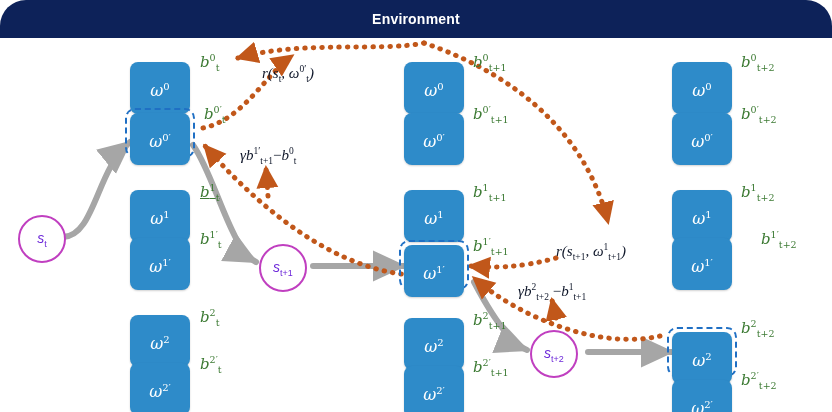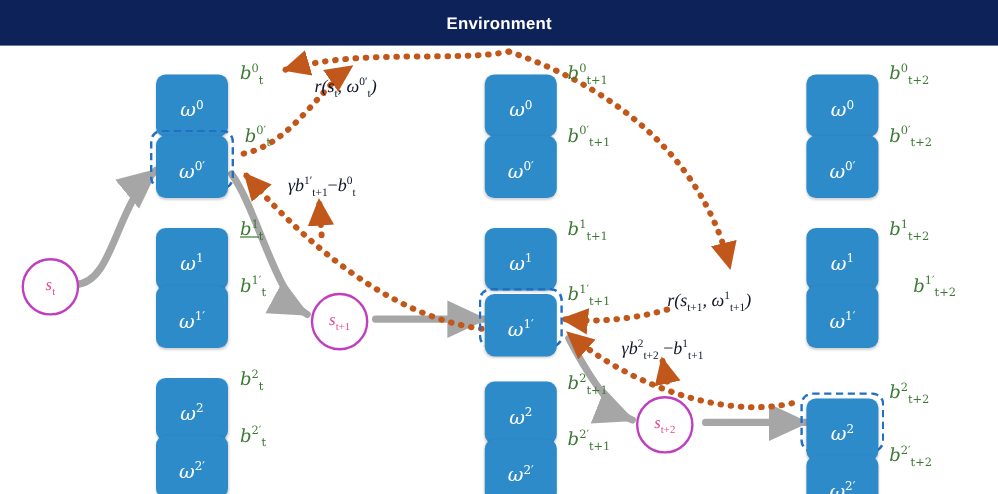--- a/index.html
+++ b/index.html
@@ -5,20 +5,21 @@
   html, body {
     margin: 0; padding: 0;
     background: #ffffff;
   }
   #stage {
     position: relative;
     width: 832px; height: 412px;
     background: #ffffff;
     overflow: hidden;
     font-family: "Liberation Serif", serif;
+    border-radius: 26px;
   }
   
   #env-bar {
     position: absolute;
     left: 0; top: 0;
     width: 832px; height: 38px;
     background: #0d2259;
   }
   #env-bar-label {
     position: absolute;
@@ -74,24 +75,24 @@
   
   .scircle {
     position: absolute;
     width: 44px; height: 44px;
     border: 2px solid #c03fc0;
     border-radius: 50%;
     background: #ffffff;
     display: flex; align-items: center; justify-content: center;
   }
   .scircle .slab {
-    color: #ec4899;
+    color: #6d28d9;
     font-size: 14px;
     font-style: italic;
-    font-family: Liberation Serif, serif;
+    font-family: Liberation Sans, sans-serif;
     white-space: nowrap;
   }
   .scircle .slab sub { font-size: 9px; font-style: normal; }
   
   .formula {
     position: absolute;
     color: #0f172a;
     font-size: 15px;
     font-family: Liberation Serif, serif;
     font-style: italic;

